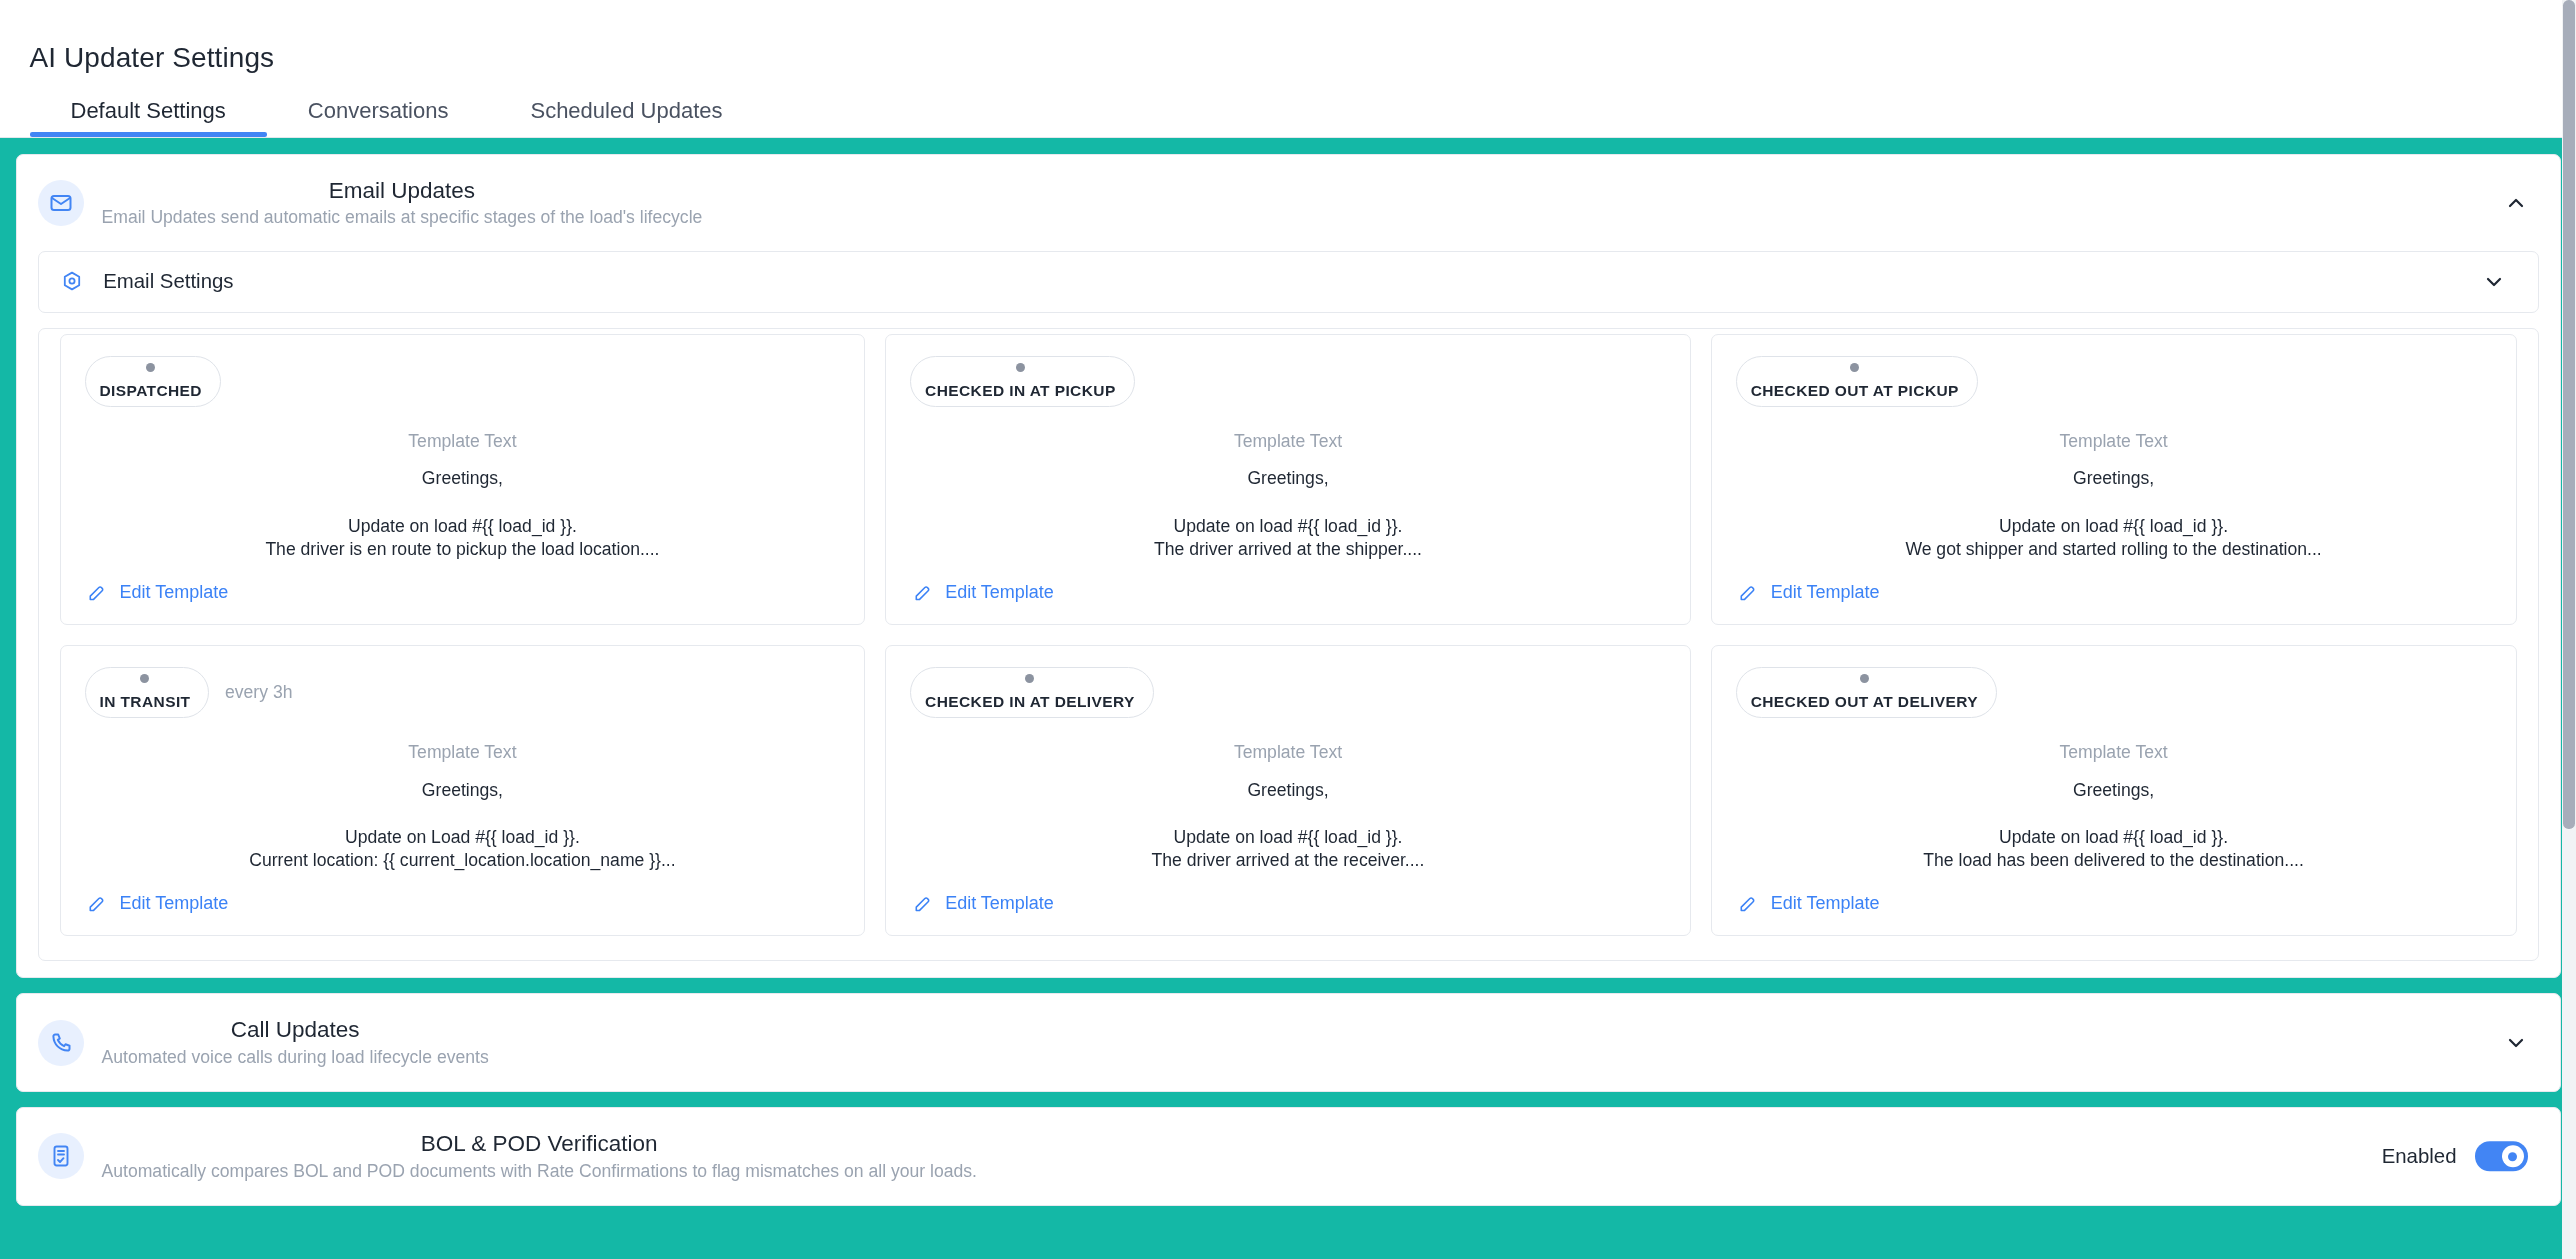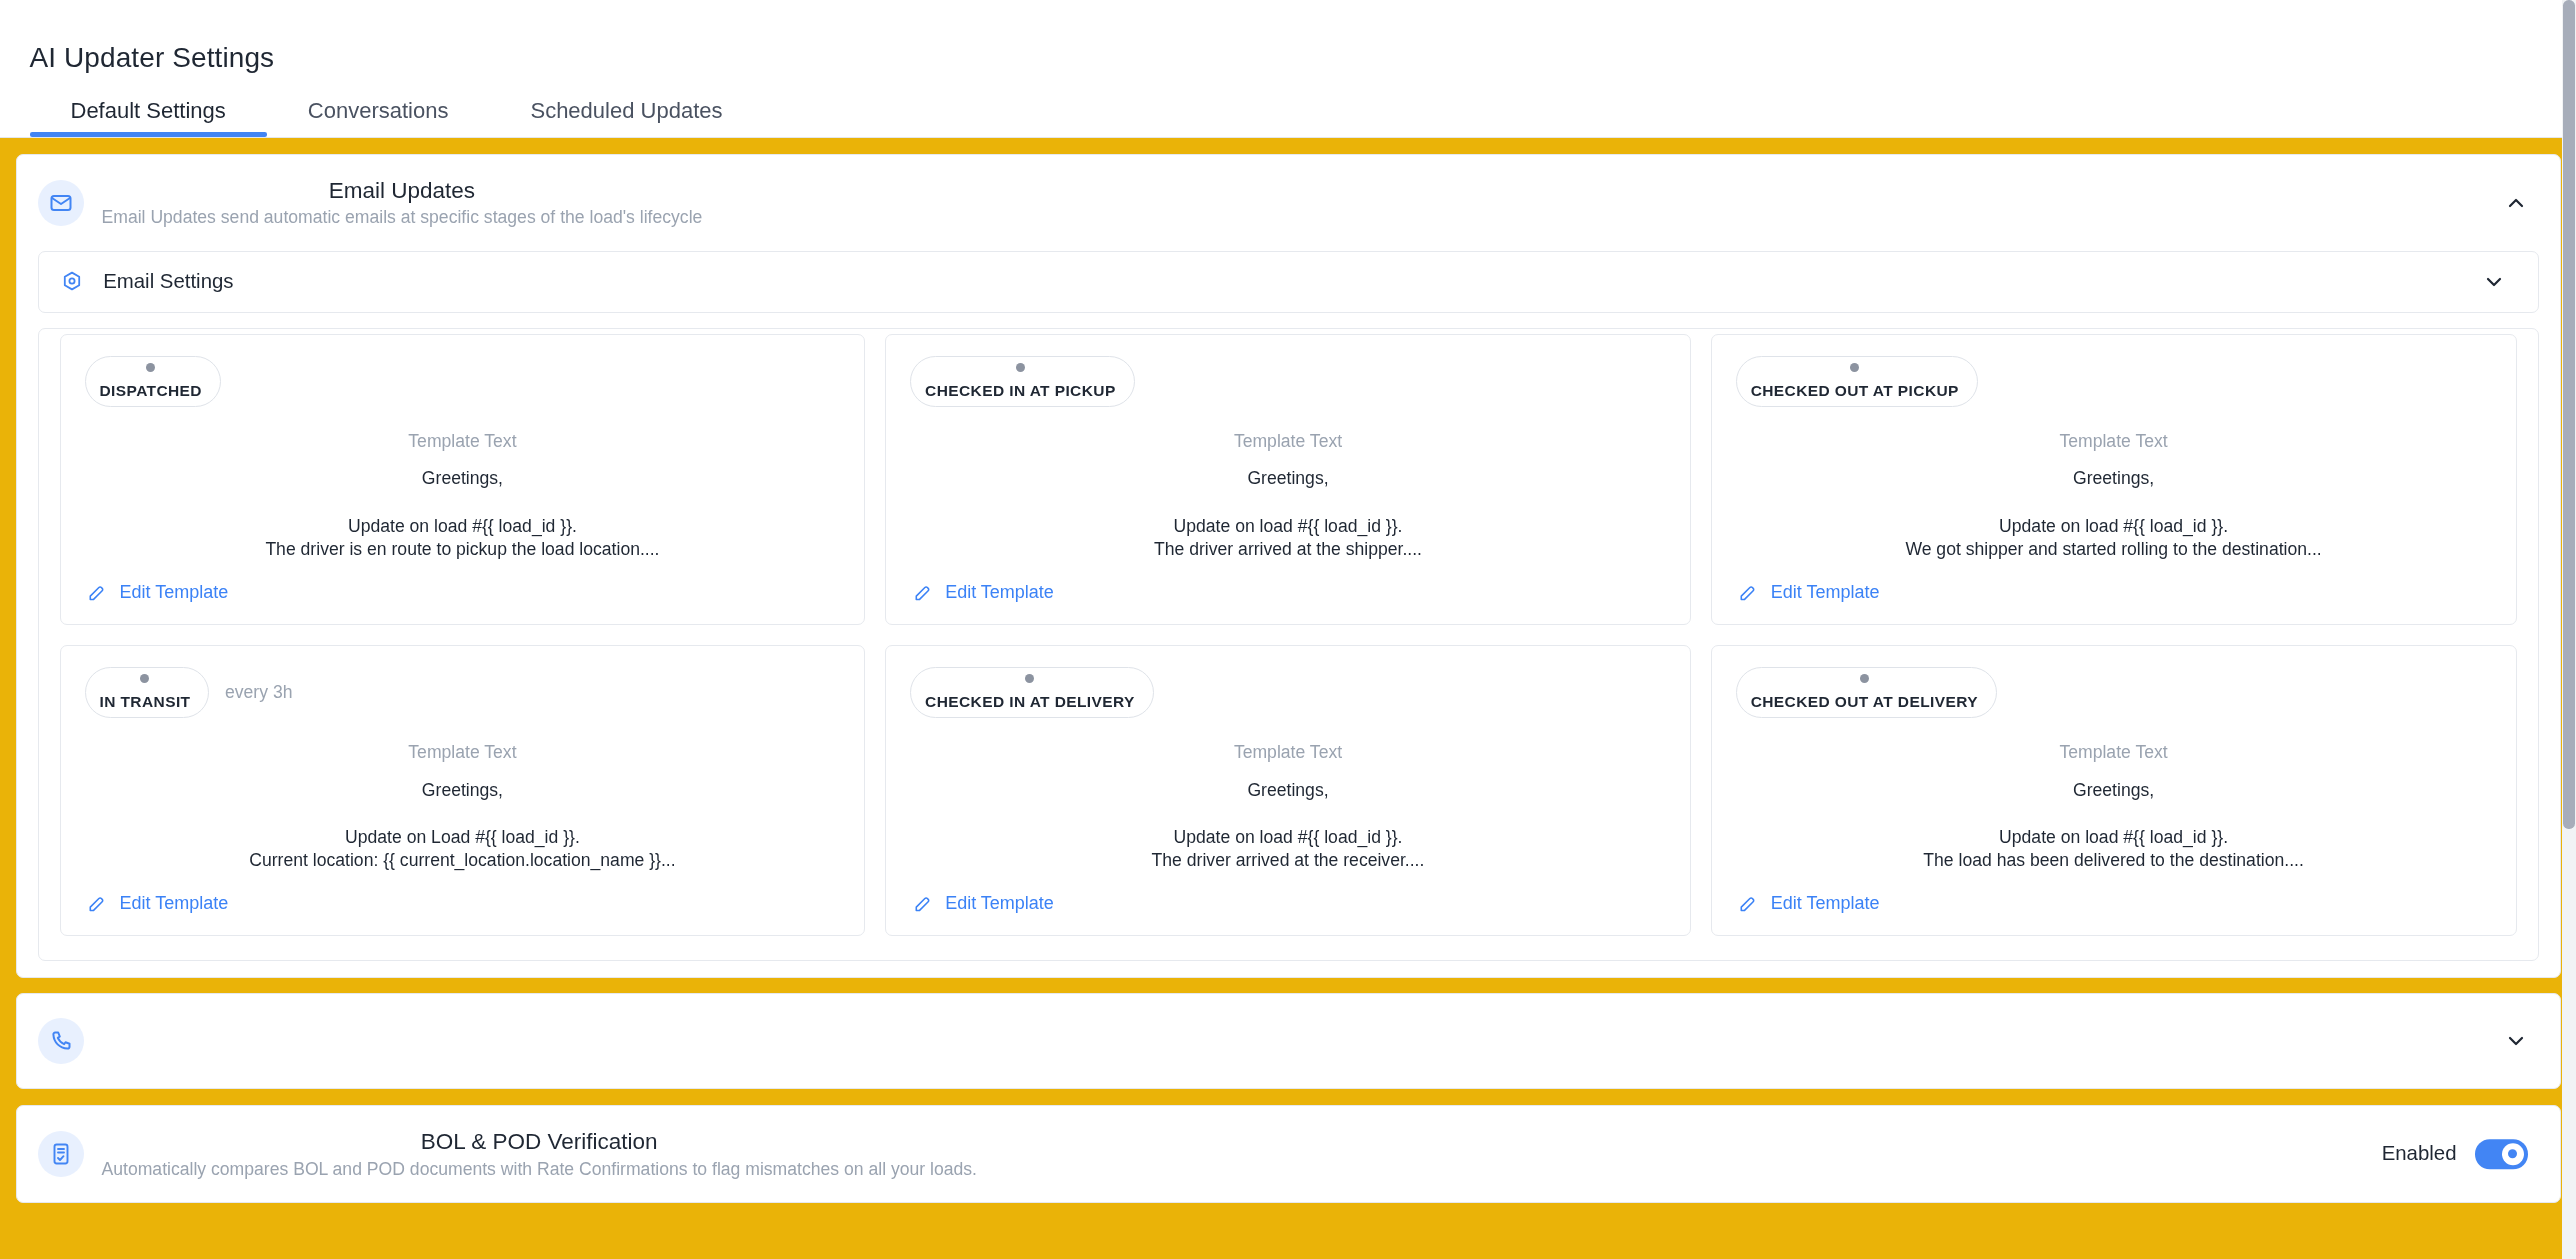--- a/index.html
+++ b/index.html
@@ -4,21 +4,21 @@
 <title>AI Updater Settings</title>
 <style>
   * { box-sizing: border-box; margin: 0; padding: 0; }
   html, body {
     width: 2576px; height: 1259px;
     background: #f4f6f8;
     font-family: "Liberation Sans", "DejaVu Sans", sans-serif;
     color: #1f2733;
     overflow: hidden;
   }
-  .app { position: relative; width: 2576px; height: 1259px; background: #eab308; }
+  .app { position: relative; width: 2576px; height: 1259px; background: #14b8a6; }
 
   
   .topbar {
     background: #ffffff;
     border-bottom: 0.7px solid #e3e7ec;
     padding: 0 29.5px;
     height: 138px;
     position: relative;
   }
   .page-title {
@@ -425,20 +425,24 @@
     </div>
   </div>
 
   <div class="section">
     <div class="section-head">
       <div class="sec-icon-wrap">
         <svg viewBox="0 0 24 24" fill="none" stroke="#4285f4" stroke-width="2" stroke-linecap="round" stroke-linejoin="round">
           <path d="M6.2 3.5h3l1.6 4-2 1.4a12.5 12.5 0 0 0 6.3 6.3l1.4-2 4 1.6v3a1.8 1.8 0 0 1-2 1.8C10.6 19.2 4.8 13.4 4.4 5.5a1.8 1.8 0 0 1 1.8-2z"></path>
         </svg>
       </div>
+      <div class="sec-text">
+        <div class="sec-title">Call Updates</div>
+        <div class="sec-sub">Automated voice calls during load lifecycle events</div>
+      </div>
       <div class="chev">
         <svg viewBox="0 0 24 24" fill="none" stroke="#1f2733" stroke-width="2.2" stroke-linecap="round" stroke-linejoin="round">
           <path d="M6 9l6 6 6-6"></path>
         </svg>
       </div>
     </div>
   </div>
 
   <div class="section">
     <div class="section-head">

